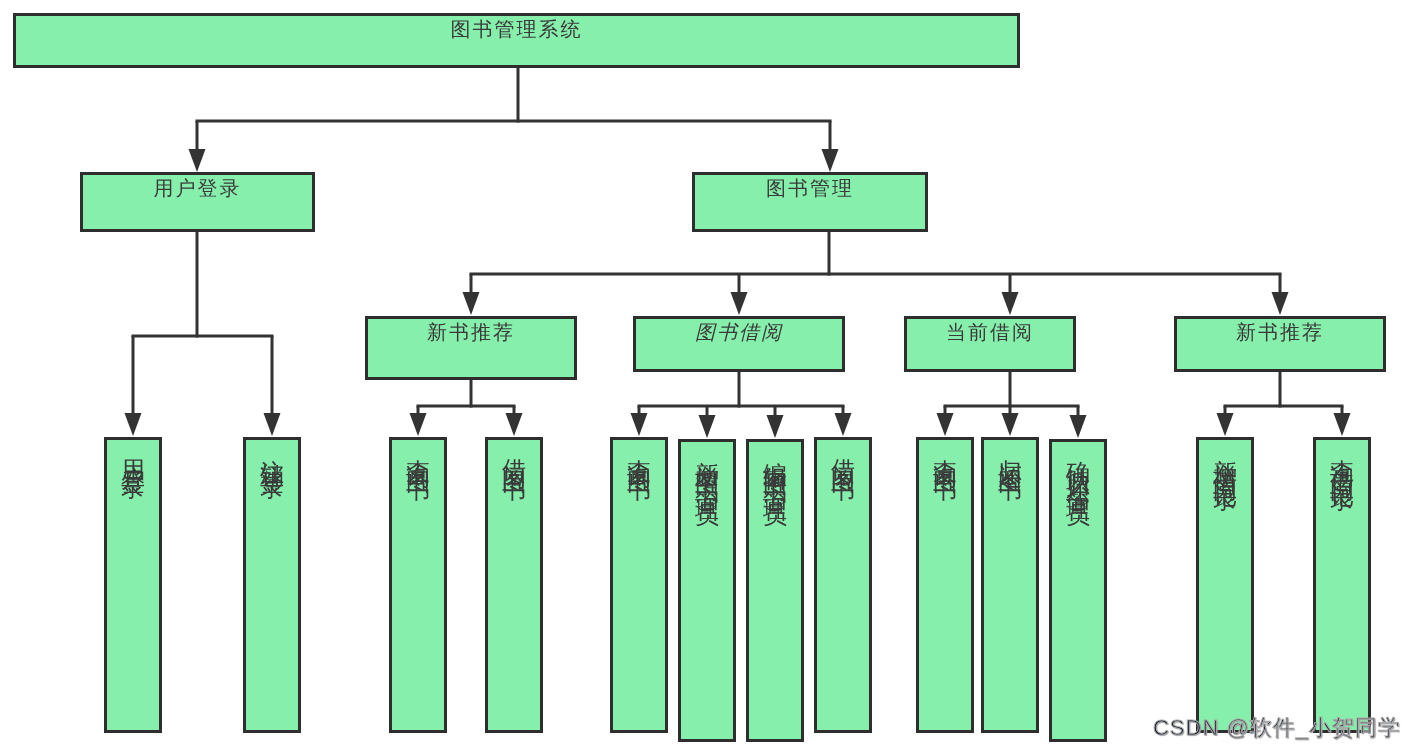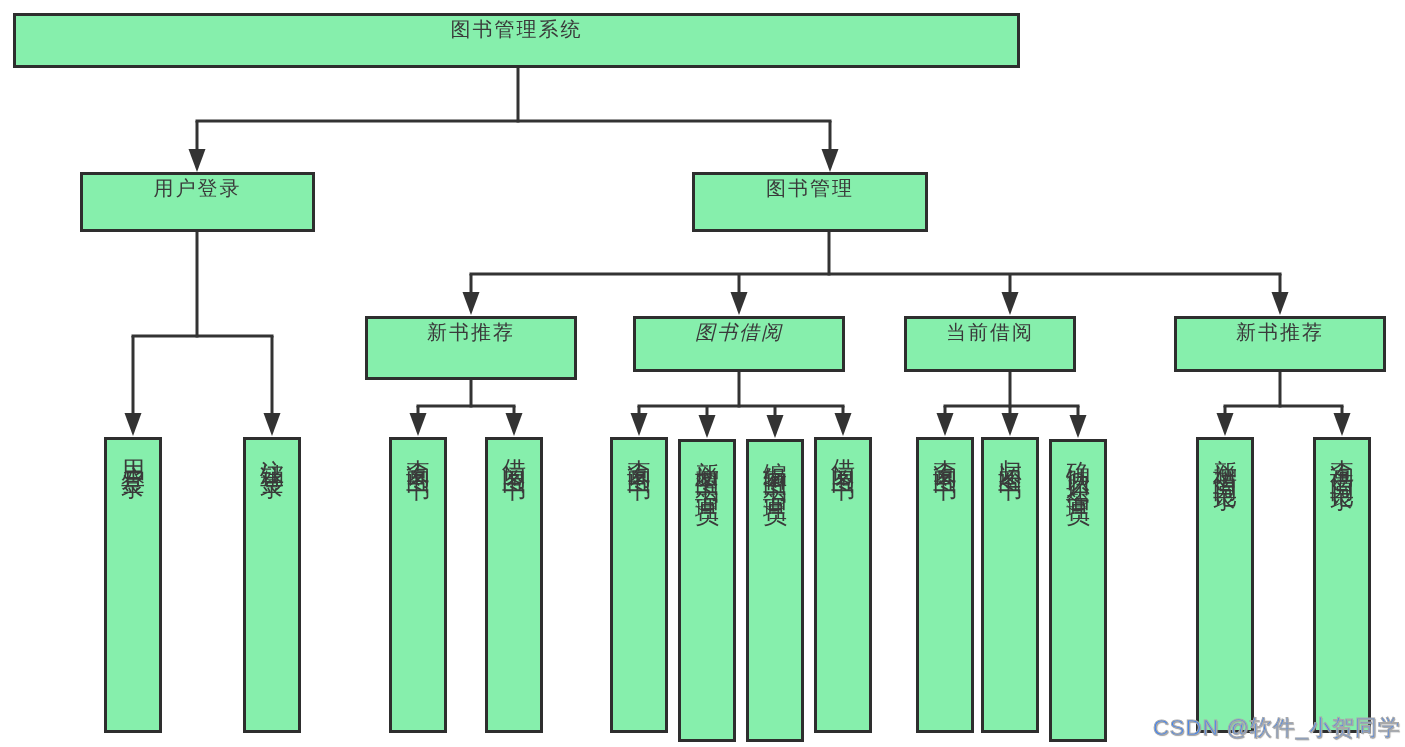--- a/index.html
+++ b/index.html
@@ -35,21 +35,21 @@
     position: absolute;
     left: 0; top: 0;
     width: 1405px; height: 747px;
     pointer-events: none;
   }
   #watermark {
     position: absolute;
     right: 4px;
     bottom: 4px;
     font-size: 22px;
-    color: #3b82f6;
+    color: #0f172a;
     -webkit-text-stroke: 1px #a9a9a9;
     text-shadow: 1px 1px 1px #9e9e9e;
     letter-spacing: 1px;
     z-index: 5;
     white-space: nowrap;
   }
 </style>
 </head>
 <body>
 

